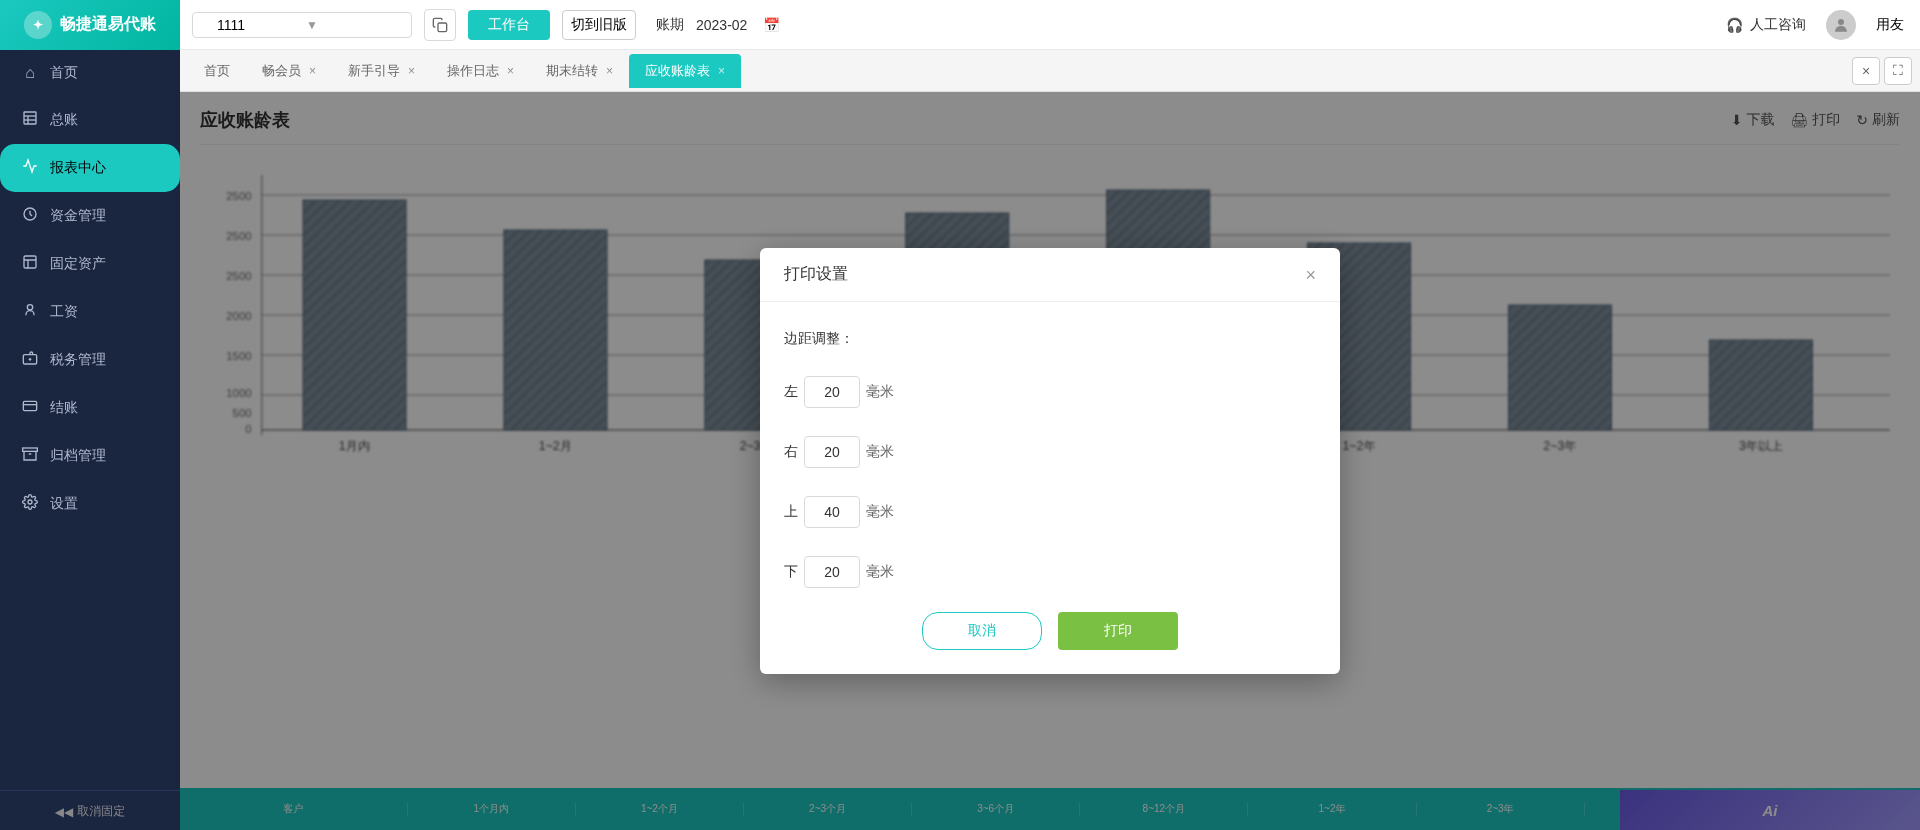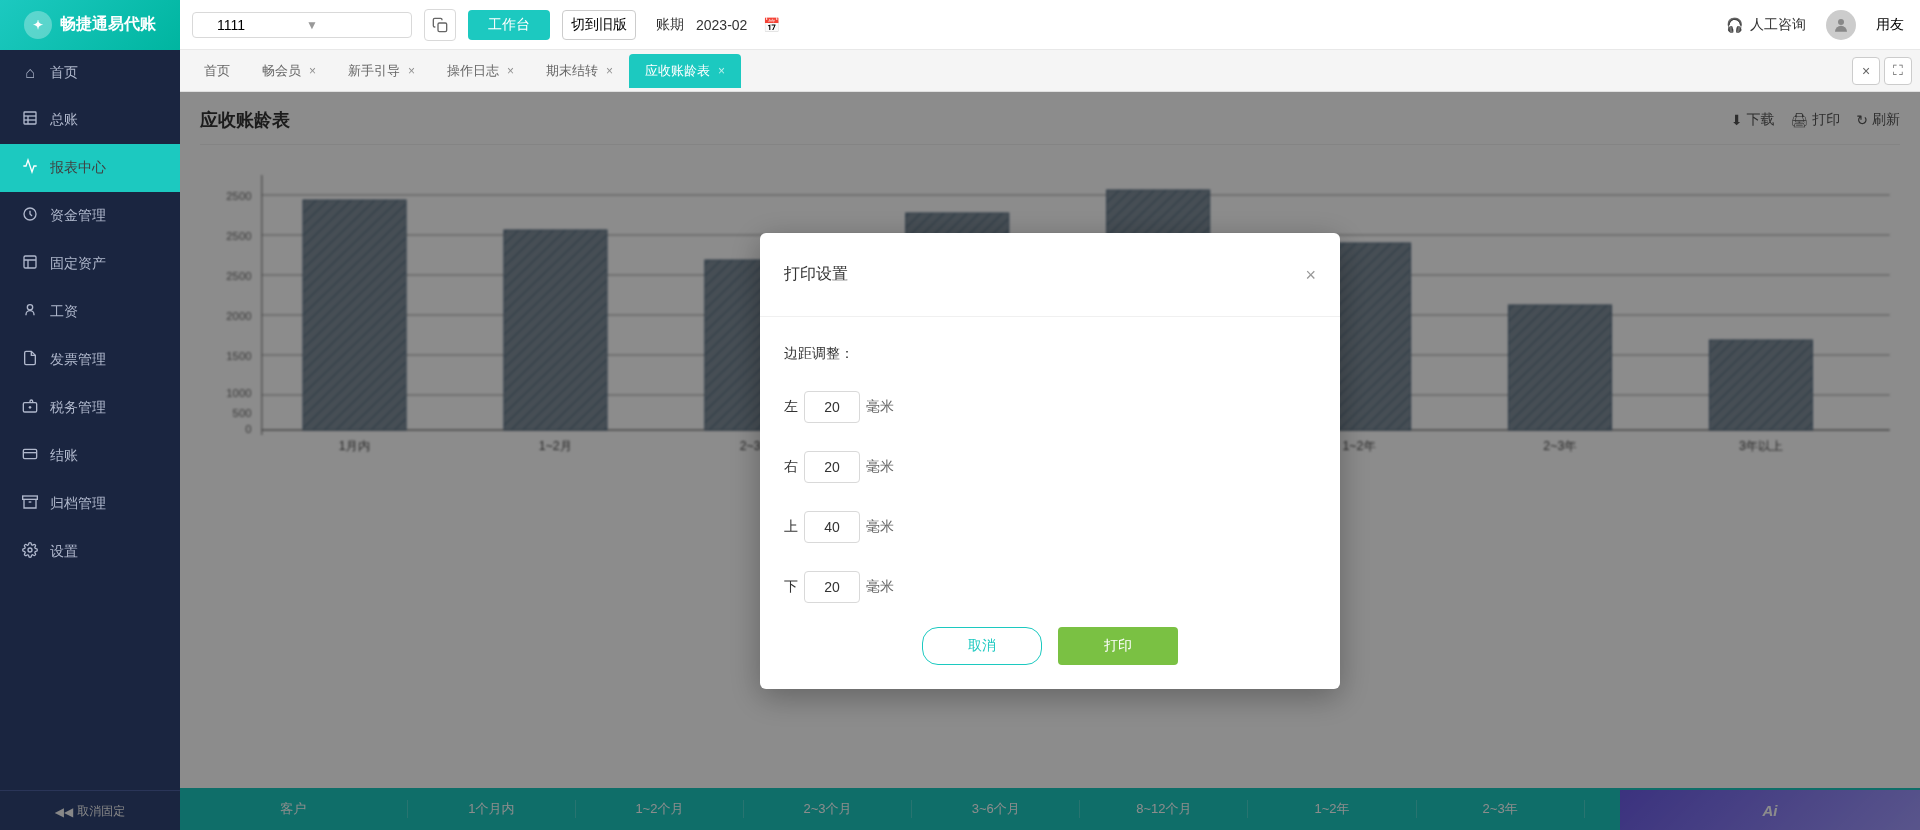--- a/index.html
+++ b/index.html
@@ -138,21 +138,22 @@
       align-items: center;
       padding: 14px 20px;
       cursor: pointer;
       gap: 10px;
       font-size: 14px;
       color: #b0b8cc;
       transition: background 0.2s;
     }
     .sidebar-item.active {
       background: #1cc9c0;
-      color: #404040;
+      color: #000000;
+      border-radius: 15px;
     }
     .sidebar-item .icon { font-size: 16px; width: 20px; text-align: center; }
     .sidebar-footer {
       position: absolute;
       bottom: 0;
       width: 100%;
       background: #1a2540;
       color: #888;
       text-align: center;
       padding: 10px;
@@ -279,21 +280,21 @@
       right: 0;
       height: 42px;
       background: #1cc9c0;
       display: flex;
       align-items: center;
     }
     .th-cell {
       flex: 1;
       text-align: center;
       color: white;
-      font-size: 13px;
+      font-size: 10px;
       font-weight: 500;
       padding: 0 24px;
       border-right: 1px solid rgba(255,255,255,0.2);
     }
     .th-cell:first-child { flex: 1.5; }
     .th-cell:last-child { border-right: none; }
 
     
     .modal-overlay {
       position: absolute;
@@ -308,21 +309,21 @@
       background: white;
       border-radius: 6px;
       width: 580px;
       box-shadow: 0 8px 32px rgba(0,0,0,0.3);
       overflow: hidden;
     }
     .modal-header {
       display: flex;
       align-items: center;
       justify-content: space-between;
-      padding: 31px 24px;
+      padding: 16px 24px;
       border-bottom: 1px solid #f0f0f0;
     }
     .modal-title {
       font-size: 16px;
       font-weight: 500;
       color: #333;
     }
     .modal-close {
       cursor: pointer;
       color: #999;
@@ -518,29 +519,20 @@
         <span>固定资产</span>
       </div>
       <div class="sidebar-item">
         <span class="icon">
           <svg width="16" height="16" viewBox="0 0 24 24" fill="none" stroke="#b0b8cc" stroke-width="2">
             <circle cx="12" cy="8" r="4"></circle>
             <path d="M6 20v-1a6 6 0 0 1 12 0v1"></path>
           </svg>
         </span>
         <span>工资</span>
-      </div>
-      <div class="sidebar-item">
-        <span class="icon">
-          <svg width="16" height="16" viewBox="0 0 24 24" fill="none" stroke="#b0b8cc" stroke-width="2">
-            <path d="M14 2H6a2 2 0 0 0-2 2v16a2 2 0 0 0 2 2h12a2 2 0 0 0 2-2V8z"></path>
-            <polyline points="14 2 14 8 20 8"></polyline>
-          </svg>
-        </span>
-        <span>发票管理</span>
       </div>
       <div class="sidebar-item">
         <span class="icon">
           <svg width="16" height="16" viewBox="0 0 24 24" fill="none" stroke="#b0b8cc" stroke-width="2">
             <rect x="2" y="7" width="20" height="14" rx="2"></rect>
             <path d="M16 7V5a2 2 0 0 0-4 0v2M12 12v4M10 14h4"></path>
           </svg>
         </span>
         <span>税务管理</span>
       </div>

